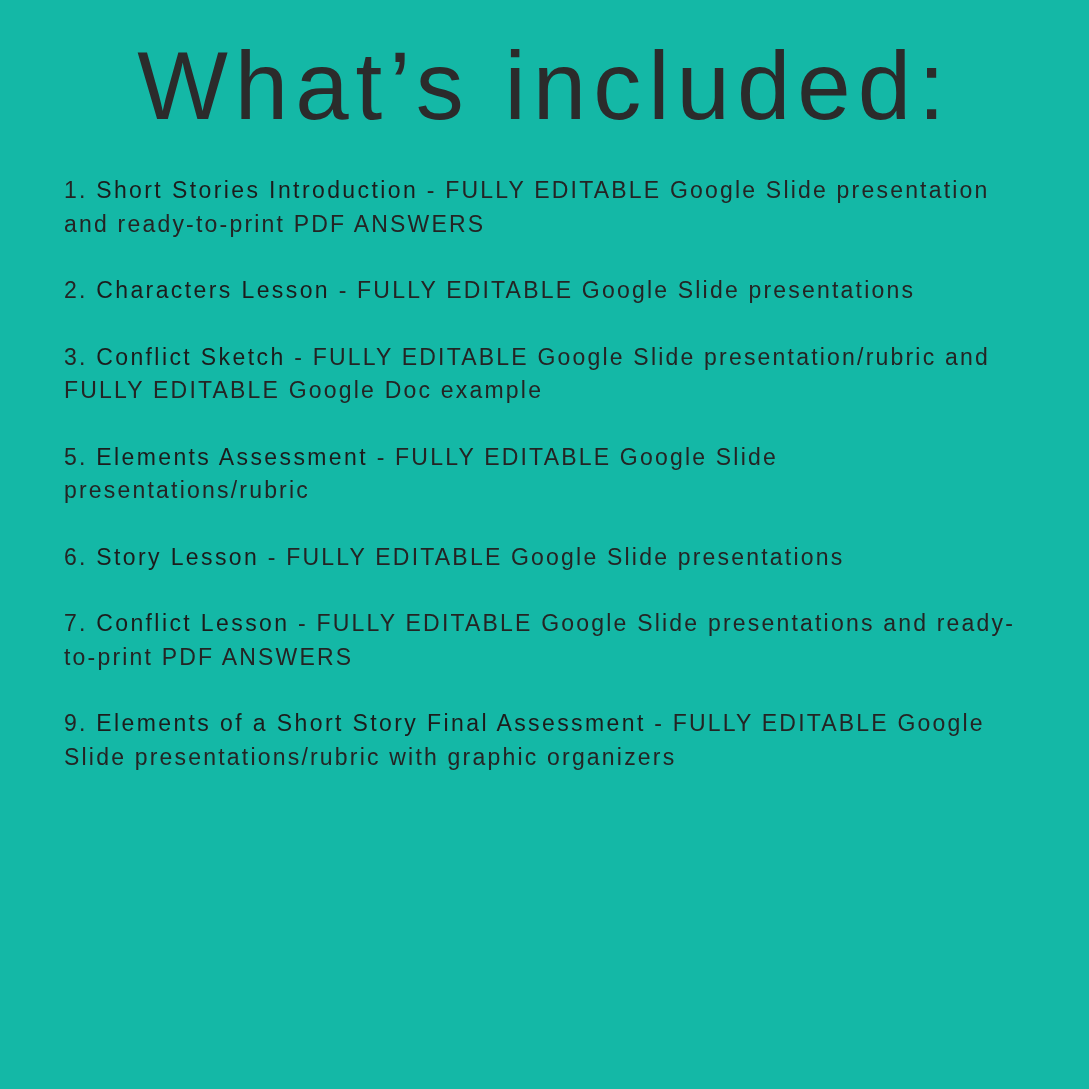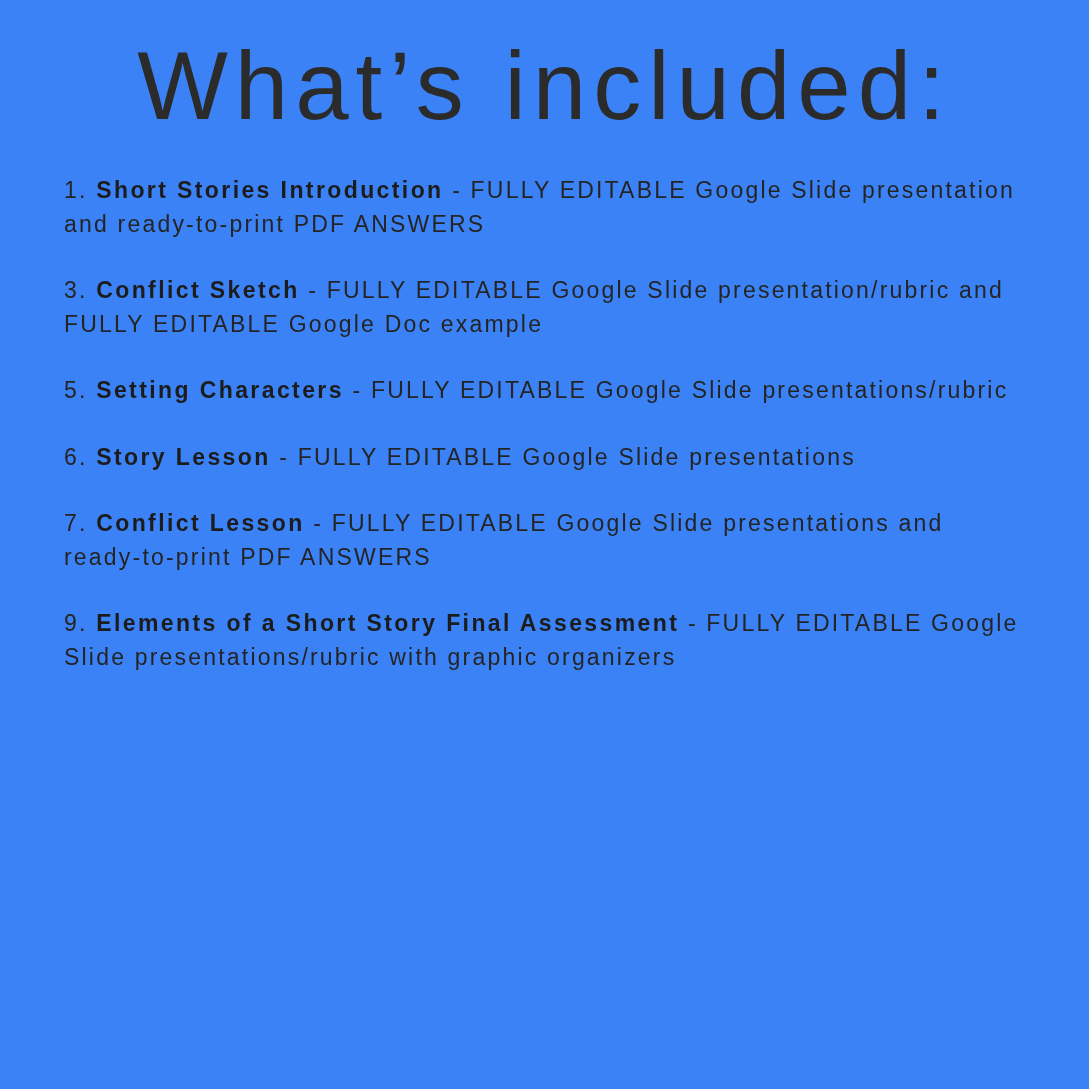--- a/index.html
+++ b/index.html
@@ -4,21 +4,21 @@
 <style>
   html, body {
     margin: 0;
     padding: 0;
     background: #ffffff;
   }
   .page {
     position: relative;
     width: 1089px;
     height: 1089px;
-    background: #3b82f6;
+    background: #14b8a6;
     overflow: hidden;
     font-family: "Liberation Sans", sans-serif;
     color: #252525;
     box-sizing: border-box;
   }
   .title {
     margin: 0;
     padding-top: 38px;
     text-align: center;
     font-size: 96px;
@@ -35,50 +35,56 @@
   }
   .item {
     margin: 0 0 33px 0;
     font-size: 23px;
     font-weight: 400;
     letter-spacing: 2.2px;
     line-height: 33.5px;
     color: #242424;
   }
   .item .name {
-    font-weight: 700;
+    font-weight: 400;
     letter-spacing: 2.4px;
     color: #1c1c1c;
   }
 </style>
 </head>
 <body>
 
 <div class="page">
   <h1 class="title">What’s included:</h1>
   <div class="list">
   <p class="item">
     <span class="num">1.</span>
     <span class="name">Short Stories Introduction</span>
     <span class="sep">-</span>
     <span class="desc">FULLY EDITABLE Google Slide presentation and ready-to-print PDF ANSWERS</span>
   </p>
 
+  <p class="item">
+    <span class="num">2.</span>
+    <span class="name">Characters Lesson</span>
+    <span class="sep">-</span>
+    <span class="desc">FULLY EDITABLE Google Slide presentations</span>
+  </p>
 
   <p class="item">
     <span class="num">3.</span>
     <span class="name">Conflict Sketch</span>
     <span class="sep">-</span>
     <span class="desc">FULLY EDITABLE Google Slide presentation/rubric and FULLY EDITABLE Google Doc example</span>
   </p>
 
 
   <p class="item">
     <span class="num">5.</span>
-    <span class="name">Setting Characters</span>
+    <span class="name">Elements Assessment</span>
     <span class="sep">-</span>
     <span class="desc">FULLY EDITABLE Google Slide presentations/rubric</span>
   </p>
 
   <p class="item">
     <span class="num">6.</span>
     <span class="name">Story Lesson</span>
     <span class="sep">-</span>
     <span class="desc">FULLY EDITABLE Google Slide presentations</span>
   </p>

